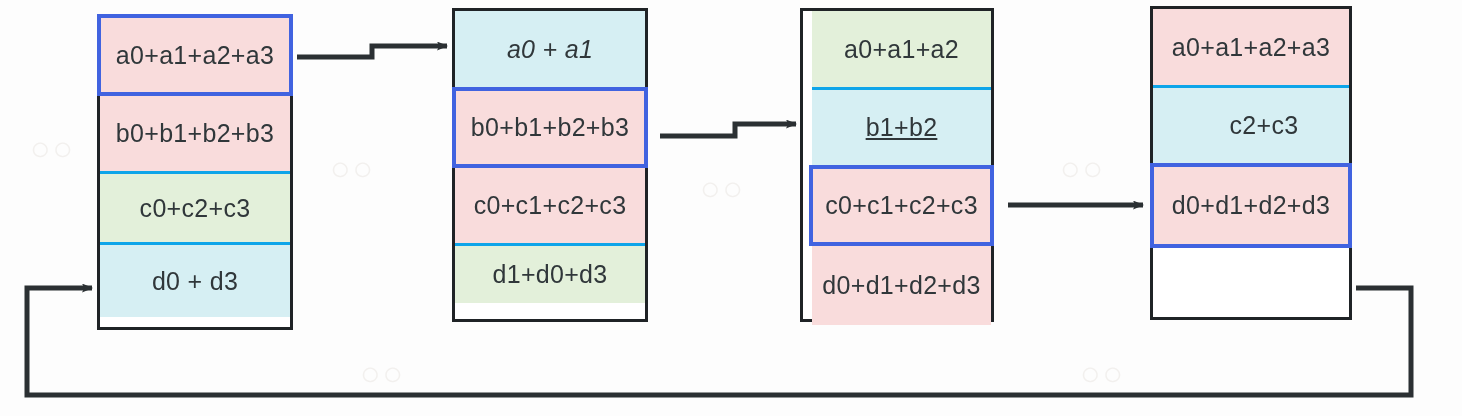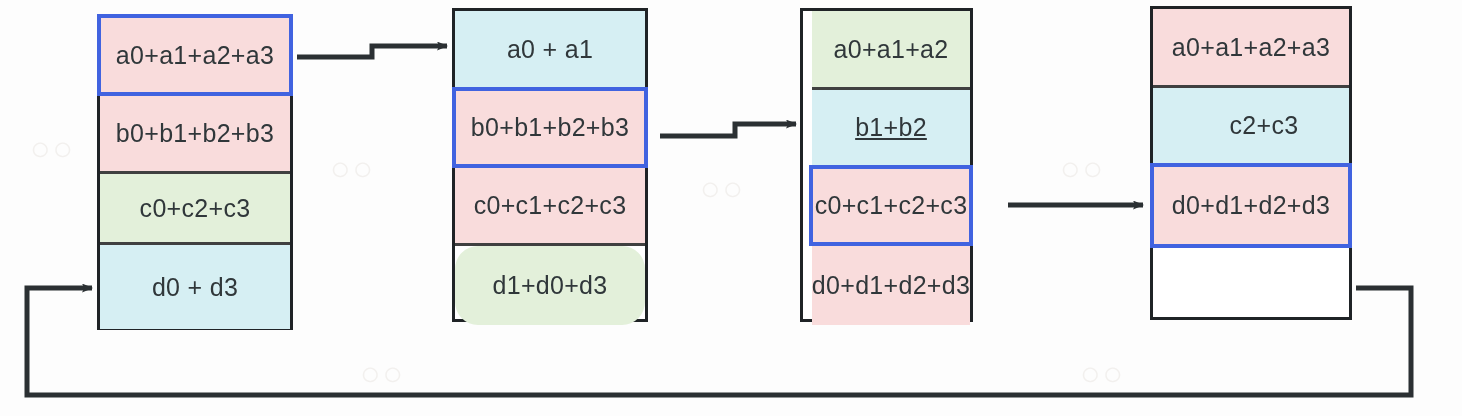--- a/index.html
+++ b/index.html
@@ -31,21 +31,21 @@
     border: 3px solid #1f2326;
     box-sizing: border-box;
     background: #ffffff;
   }
   .cell {
     position: relative;
     box-sizing: border-box;
     display: flex;
     align-items: center;
     justify-content: center;
-    border-bottom: 3px solid #404040;
+    border-bottom: 3px solid #0ea5e9;
     color: #30373a;
     font-size: 25px;
     letter-spacing: 0.3px;
     white-space: nowrap;
   }
   .cell:last-child { border-bottom: none; }
   .cell.pink  { background: #f9dcdc; }
   .cell.green { background: #e3f0da; }
   .cell.blue  { background: #d6eff3; }
   
@@ -80,41 +80,41 @@
   <div class="col" id="col-1" style="left:97px; top:14px; width:196px; height:316px;">
     <div class="cell pink sel" style="height:79px;">
       <span>a0+a1+a2+a3</span>
     </div>
     <div class="cell pink" style="height:78px;">
       <span>b0+b1+b2+b3</span>
     </div>
     <div class="cell green" style="height:71px;">
       <span>c0+c2+c3</span>
     </div>
-    <div class="cell blue" style="height:84px;">
+    <div class="cell blue" style="height:72px;">
       <span>d0 + d3</span>
     </div>
   </div>
 
   <div class="col" id="col-2" style="left:452px; top:8px; width:196px; height:314px;">
-    <div class="cell blue" style="height:79px;">
+    <div class="cell blue" style="height:79px;font-style:italic;">
       <span>a0 + a1</span>
     </div>
     <div class="cell pink sel" style="height:78px;">
       <span>b0+b1+b2+b3</span>
     </div>
     <div class="cell pink" style="height:78px;">
       <span>c0+c1+c2+c3</span>
     </div>
-    <div class="cell green" style="height:79px;border-radius:23px;">
+    <div class="cell green" style="height:57px;">
       <span>d1+d0+d3</span>
     </div>
   </div>
 
-  <div class="col" id="col-3" style="left:800px; top:8px; width:173px; height:314px;padding-left:9px;">
+  <div class="col" id="col-3" style="left:800px; top:8px; width:194px; height:314px;padding-left:9px;">
     <div class="cell green" style="height:79px;">
       <span>a0+a1+a2</span>
     </div>
     <div class="cell blue" style="height:78px;text-decoration:underline;">
       <span>b1+b2</span>
     </div>
     <div class="cell pink sel" style="height:78px;">
       <span>c0+c1+c2+c3</span>
     </div>
     <div class="cell pink" style="height:79px;">

